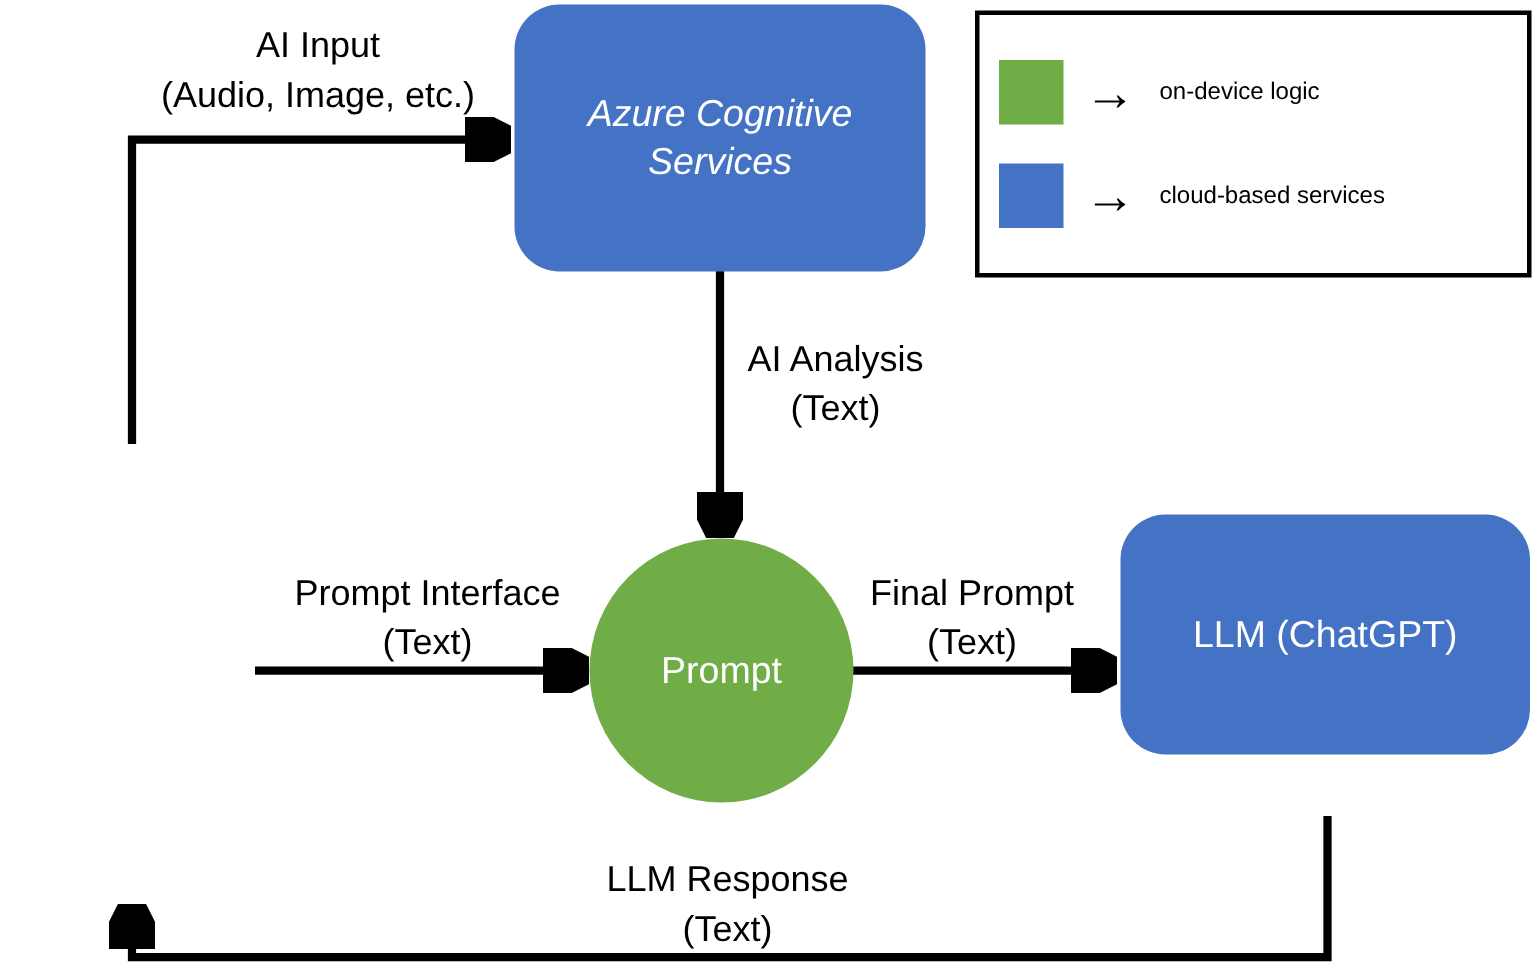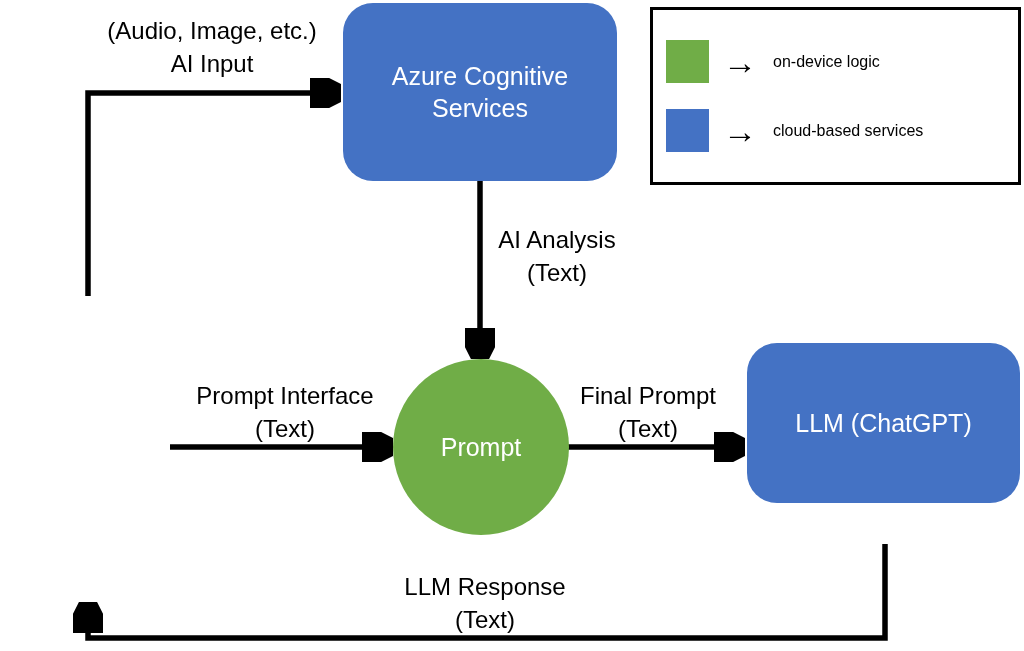--- a/index.html
+++ b/index.html
@@ -43,20 +43,21 @@
     left: 5px; top: 292px;
     width: 168px; height: 308px;
     border-radius: 24px;
     padding: 0 24px;
   }
   .node-azure {
     left: 343px; top: 3px;
     width: 274px; height: 178px;
     border-radius: 30px;
     padding: 0 34px;
+    font-style: italic;
   }
   .node-prompt {
     left: 393px; top: 359px;
     width: 176px; height: 176px;
     border-radius: 50%;
   }
   .node-llm {
     left: 747px; top: 343px;
     width: 273px; height: 160px;
     border-radius: 30px;
@@ -137,22 +138,22 @@
 
   <div class="node node-green node-prompt">
     <span>Prompt</span>
   </div>
 
   <div class="node node-blue node-llm">
     <span>LLM (ChatGPT)</span>
   </div>
 
   <div class="edge-label el-ai-input">
+    <div>AI Input</div>
     <div>(Audio, Image, etc.)</div>
-    <div>AI Input</div>
   </div>
 
   <div class="edge-label el-ai-analysis">
     <div>AI Analysis</div>
     <div>(Text)</div>
   </div>
 
   <div class="edge-label el-prompt-template">
     <div>Prompt Interface</div>
     <div>(Text)</div>

